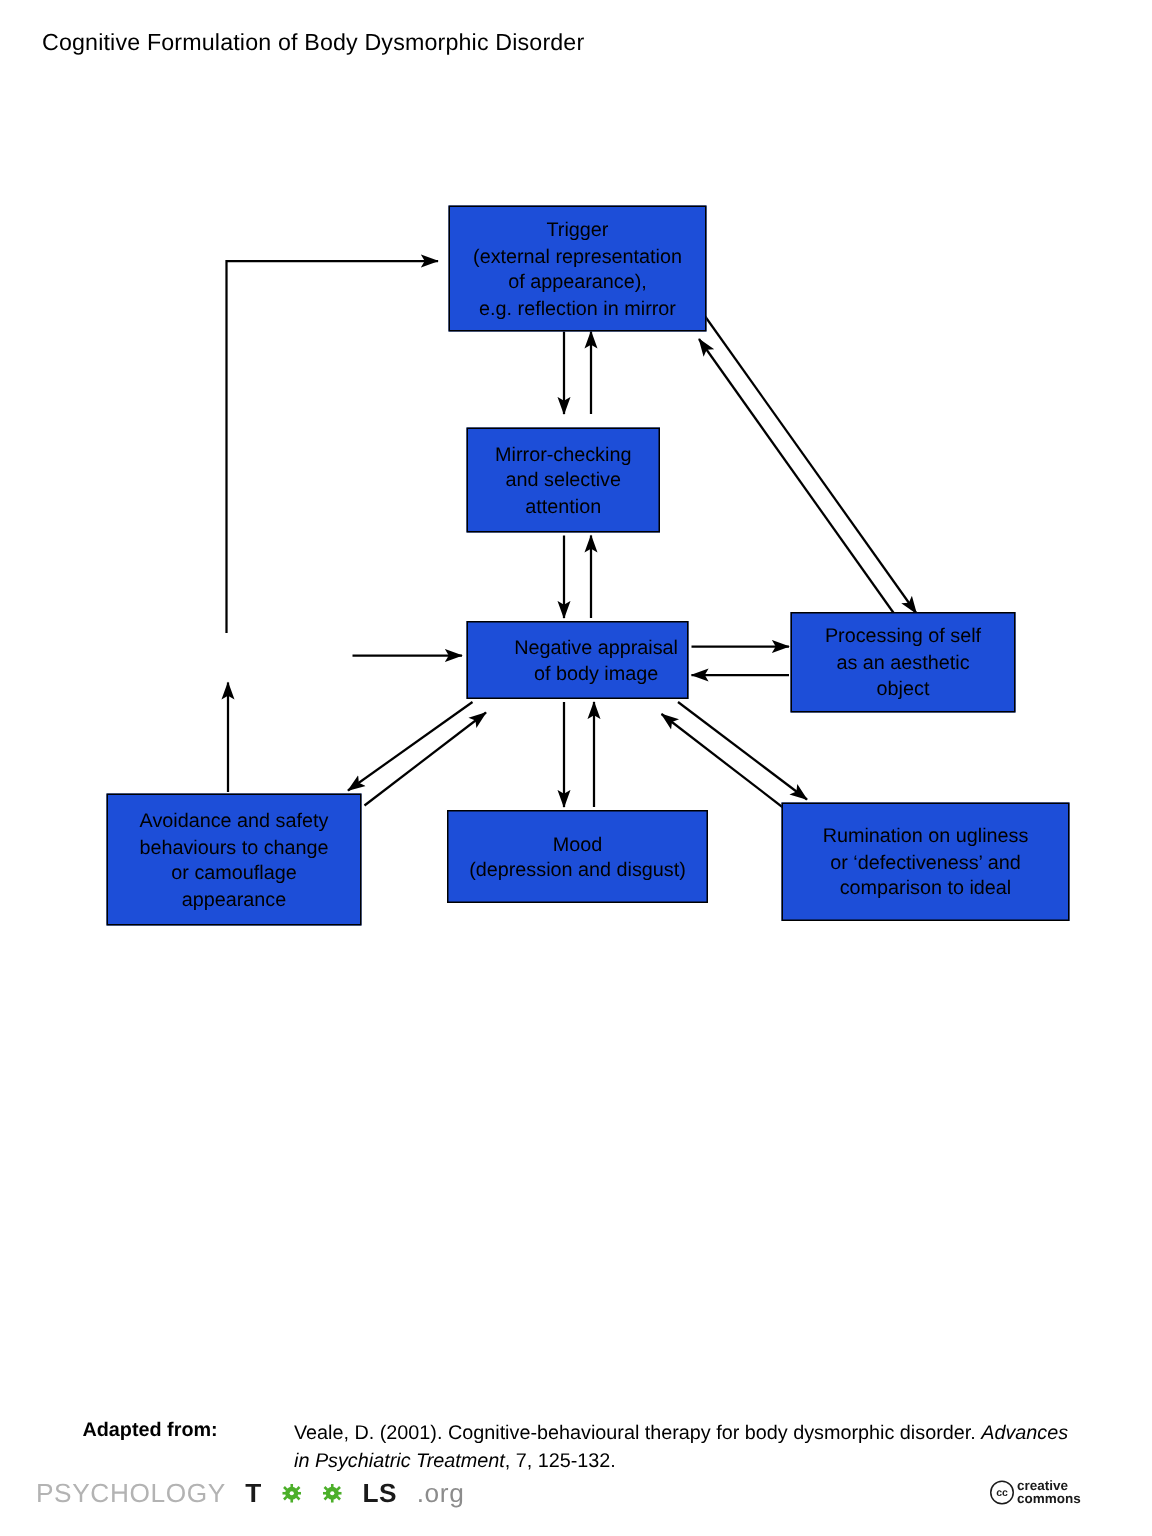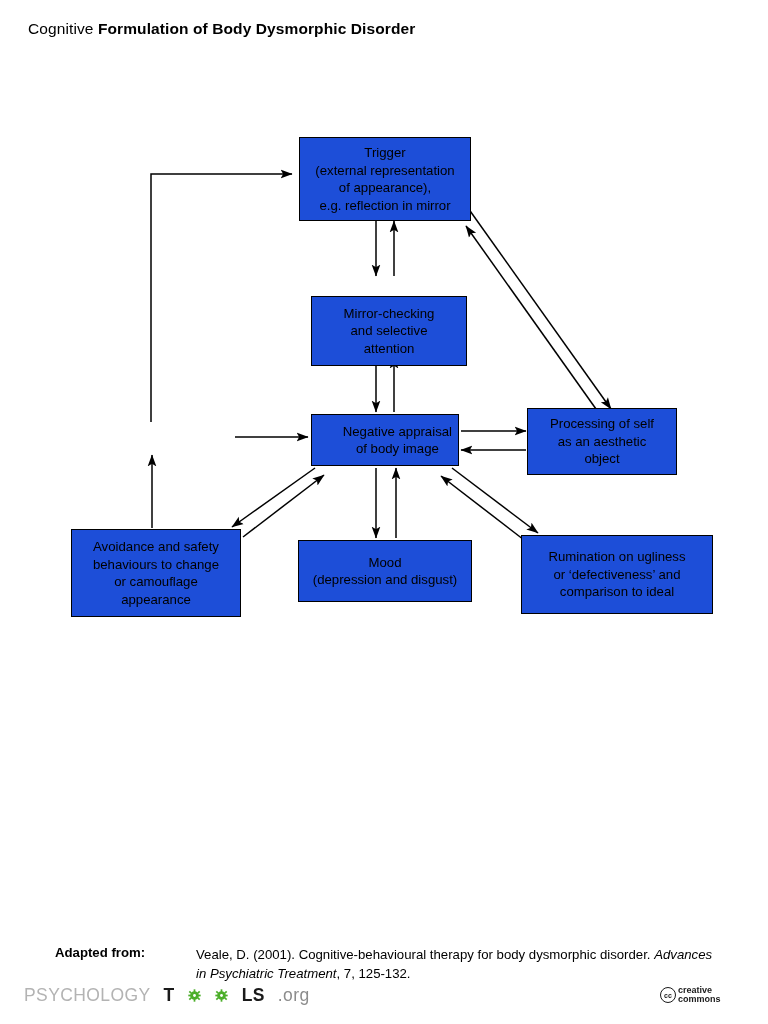--- a/index.html
+++ b/index.html
@@ -25,21 +25,21 @@
   
   #title {
     position: absolute;
     left: 28px;
     top: 20px;
     font-size: 15.5px;
     letter-spacing: 0.1px;
     white-space: nowrap;
   }
   #title .light { font-weight: 400; }
-  #title .bold  { font-weight: 700; }
+  #title .bold  { font-weight: 400; }
 
   
   #diagram {
     position: absolute;
     left: 0;
     top: 0;
     width: 768px;
     height: 1024px;
   }
   #arrow-layer {
@@ -210,21 +210,21 @@
       </g>
     </svg>
 
     <div class="node" style="left:299px; top:137px; width:172px; height:84px;">
       <span class="lines">Trigger
 (external representation
 of appearance),
 e.g. reflection in mirror</span>
     </div>
 
-    <div class="node" style="left:311px; top:285px; width:156px; height:70px;margin-top:11px;">
+    <div class="node" style="left:311px; top:285px; width:129px; height:70px;">
       <span class="lines">Mirror-checking
 and selective
 attention</span>
     </div>
 
     <div class="node" style="left:311px; top:414px; width:148px; height:52px;justify-content:flex-end;">
       <span class="lines">Negative appraisal
 of body image</span>
     </div>
 

